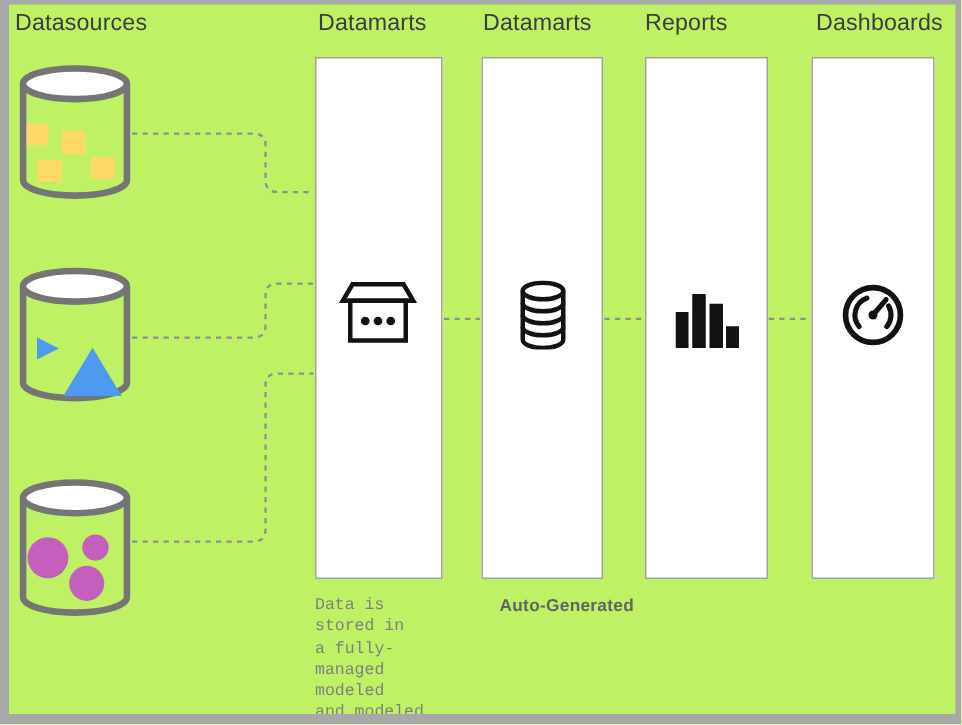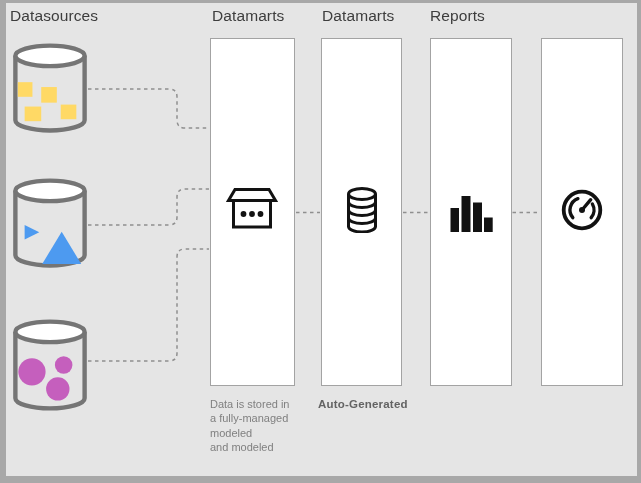--- a/index.html
+++ b/index.html
@@ -3,21 +3,21 @@
 <meta charset="utf-8">
 <style>
   * { margin: 0; padding: 0; box-sizing: border-box; }
   html, body { background: #ffffff; }
   body { font-family: "Liberation Sans", "DejaVu Sans", sans-serif; }
 
   .canvas {
     position: relative;
     width: 641px;
     height: 483px;
-    background: #e5e5e5;
+    background: #bef264;
     overflow: hidden;
   }
 
   .frame {
     position: absolute;
     inset: 0;
     border-style: solid;
     border-color: #a8a8a8;
     border-width: 3px 4px 7px 6px;
     pointer-events: none;
@@ -51,20 +51,21 @@
     height: 483px;
     z-index: 2;
     pointer-events: none;
   }
 
   .note {
     position: absolute;
     font-size: 11px;
     line-height: 14.3px;
     color: #808080;
+    font-family: Liberation Mono, monospace;
   }
   .note-bold {
     position: absolute;
     font-size: 11.5px;
     font-weight: bold;
     color: #636363;
     letter-spacing: 0.2px;
   }
 
   .icon-svg { display: block; }
@@ -73,20 +74,21 @@
 <body>
 
 <div class="canvas">
 
   <div class="frame"></div>
 
   <div class="stage-label" style="left:10px">Datasources</div>
   <div class="stage-label" style="left:212px">Datamarts</div>
   <div class="stage-label" style="left:322px">Datamarts</div>
   <div class="stage-label" style="left:430px">Reports</div>
+  <div class="stage-label" style="left:544px">Dashboards</div>
 
   <div class="stage-box" style="left:210px; width:85px"></div>
   <div class="stage-box" style="left:321px; width:81px"></div>
   <div class="stage-box" style="left:430px; width:81.5px"></div>
   <div class="stage-box" style="left:541px; width:82px"></div>
 
   <svg class="connector-layer" viewBox="0 0 641 483">
     <g fill="none" stroke="#8f8f8f" stroke-width="1.5" stroke-dasharray="3.5 3.5">
       <path d="M 88 89 L 169 89 Q 177 89 177 97 L 177 120 Q 177 128 185 128 L 209 128"></path>
       <path d="M 88 225 L 169 225 Q 177 225 177 217 L 177 197 Q 177 189 185 189 L 209 189"></path>
@@ -174,15 +176,15 @@
     <circle cx="22" cy="22" r="3" fill="#121212"></circle>
   </svg>
 
   <div class="note" style="left:210px; top:397px; width:92px">
     <div>Data is stored in</div>
     <div>a fully-managed</div>
     <div>modeled</div>
     <div>and modeled</div>
   </div>
 
-  <div class="note-bold" style="left:318px; top:398px">Auto-Generated</div>
+  <div class="note-bold" style="left:333px; top:398px">Auto-Generated</div>
 
 </div>
 
 </body></html>

